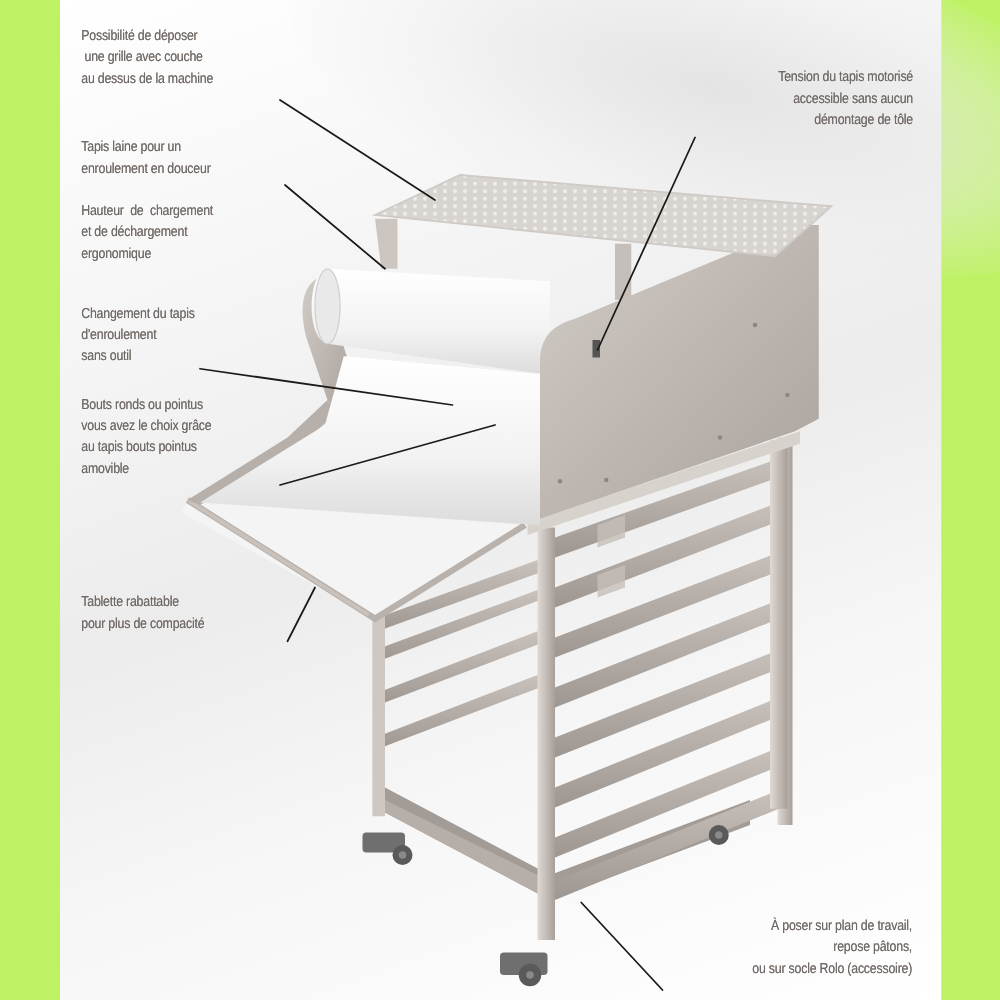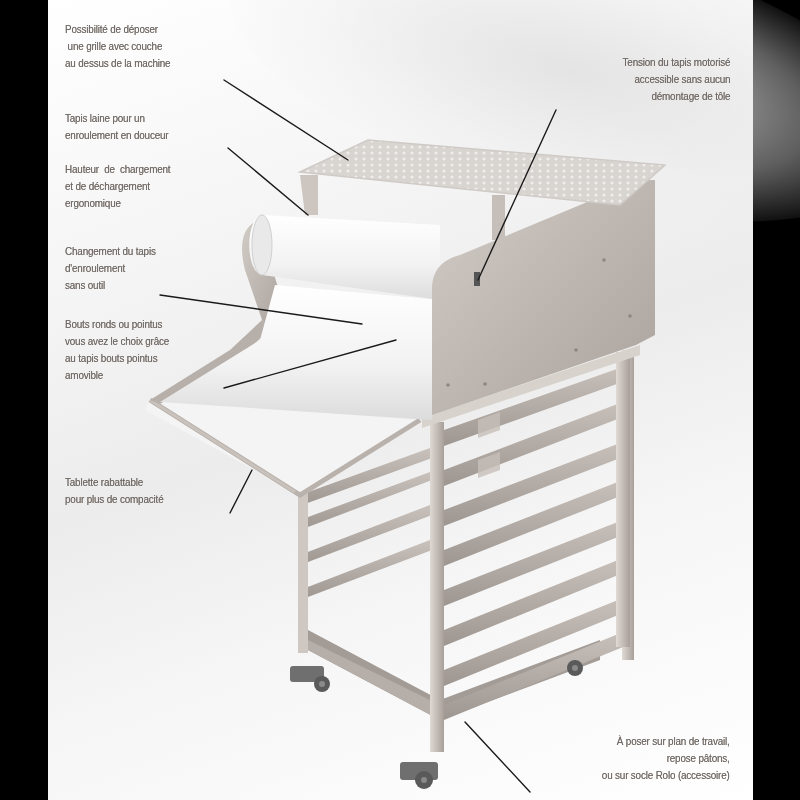--- a/index.html
+++ b/index.html
@@ -1,17 +1,17 @@
 <!DOCTYPE html>
 <html><head>
 <meta charset="utf-8">
 <style>
   html,body{margin:0;padding:0;}
   body{width:800px;height:800px;overflow:hidden;background:#ffffff;position:relative;font-family:"Liberation Sans Narrow","Liberation Sans",sans-serif;}
-  .canvas{position:absolute;left:0;top:0;width:800px;height:800px;background:#000000;}
+  .canvas{position:absolute;left:0;top:0;width:800px;height:800px;background:#bef264;}
   .bg{position:absolute;left:48px;top:0;width:705px;height:800px;
       background:linear-gradient(160deg,#ffffff 0%,#f4f4f4 30%,#ececec 50%,#f6f6f6 70%,#ffffff 100%);}
   .bg-swoosh{position:absolute;left:220px;top:-60px;width:700px;height:260px;border-radius:50%;
       background:radial-gradient(ellipse at center,#e4e4e4 0%,rgba(236,236,236,0.4) 50%,rgba(255,255,255,0) 75%);transform:rotate(14deg);}
   svg.art{position:absolute;left:0;top:0;}
   .label{position:absolute;font-size:11.5px;line-height:17px;color:#6e6a6a;letter-spacing:-0.2px;transform:scaleX(0.86);transform-origin:left top;white-space:nowrap;text-shadow:0 0 0.3px #9a8a7a;}
   .label.right{text-align:right;transform-origin:right top;}
   .label div{display:block;}
 </style>
 </head>

